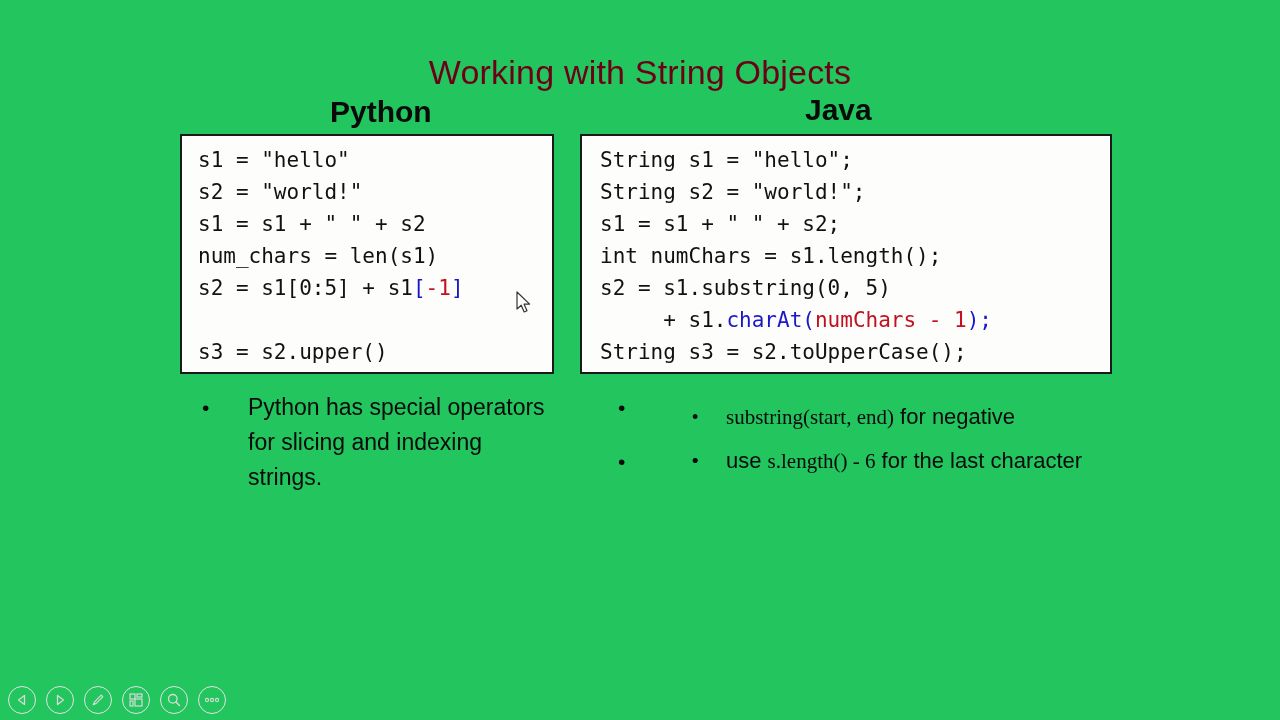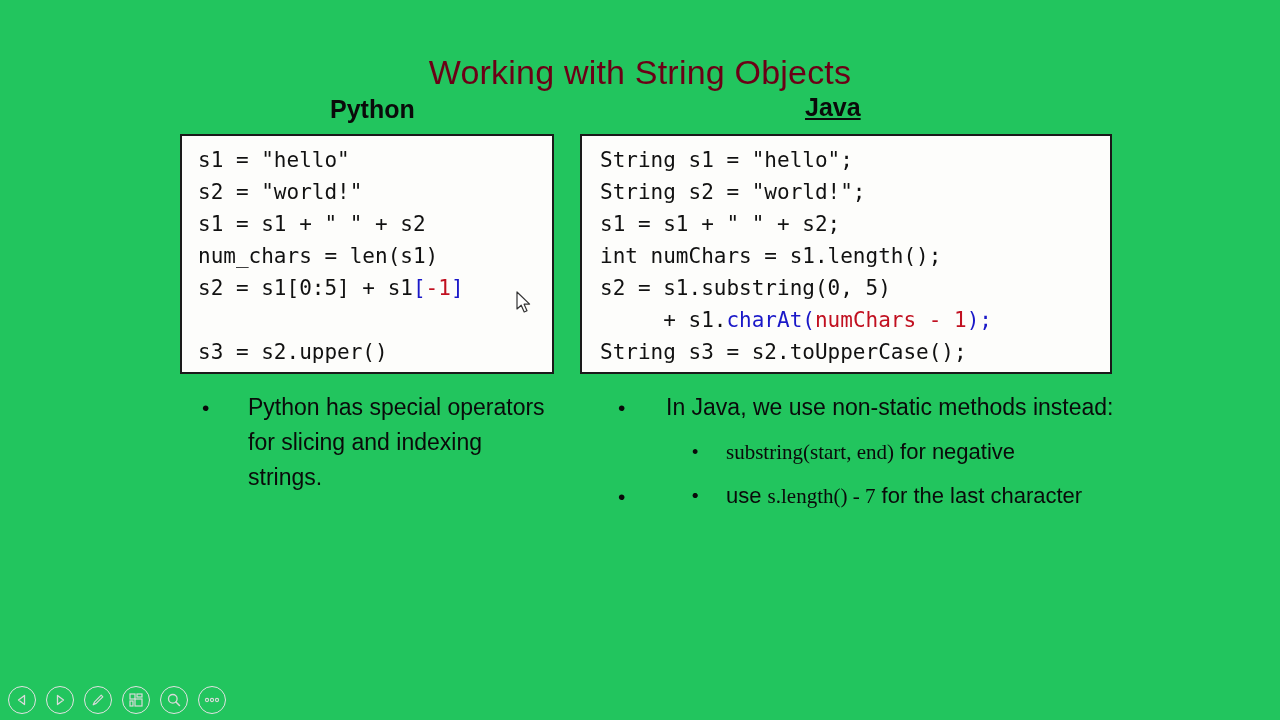--- a/index.html
+++ b/index.html
@@ -34,27 +34,27 @@
     font-size: 34px;
     font-weight: normal;
     color: #6b0016;
     letter-spacing: 0.2px;
     font-family: "Liberation Sans", sans-serif;
   }
 
   
   .col-head {
     position: absolute;
-    font-size: 25px;
+    font-size: 30px;
     font-weight: bold;
     color: #0a0a0a;
     font-family: "Liberation Sans", sans-serif;
   }
   #head-python { left: 330px; top: 95px; }
-  #head-java   { left: 805px; top: 93px; text-decoration: underline; }
+  #head-java   { left: 805px; top: 93px; }
 
   
   .code-box {
     position: absolute;
     border: 2px solid #1a1a1a;
     background: #fdfdfb;
     box-sizing: border-box;
     font-family: "DejaVu Sans Mono", "Liberation Mono", monospace;
     font-size: 21px;
     line-height: 32px;
@@ -172,35 +172,34 @@
 
   <div class="bullets" id="bullets-python">
       <div class="bullet lvl1">
         <span class="dot">•</span>
         <span class="btext"><span>Python has special operators for slicing and indexing strings.</span></span>
       </div>
     </div>
   <div class="bullets" id="bullets-java">
       <div class="bullet lvl1">
         <span class="dot">•</span>
-        <span class="btext"><span>In Java, we use non-static methods instead:</span></span>
       </div>
       <div class="bullet lvl2">
         <span class="dot">•</span>
         <span class="btext"><span class="mono">substring(start, end)</span><span> for negative</span></span>
       </div>
       <div class="bullet lvl2">
         <span class="dot">•</span>
       </div>
       <div class="bullet lvl1">
         <span class="dot">•</span>
       </div>
       <div class="bullet lvl2">
         <span class="dot">•</span>
-        <span class="btext"><span>use </span><span class="mono">s.length() - 7</span><span> for the last character</span></span>
+        <span class="btext"><span>use </span><span class="mono">s.length() - 6</span><span> for the last character</span></span>
       </div>
     </div>
 
   <svg id="cursor" viewBox="0 0 18 24" style="left: 516px; top: 291px;">
     <path d="M1,1 L1,18 L5.2,14.2 L8.2,21 L11,19.8 L8.1,13.2 L13.6,13.1 Z" fill="#ffffff" stroke="#333333" stroke-width="1.2" stroke-linejoin="round"></path>
   </svg>
 
   <div id="toolbar">
       <div class="tb-btn" title="Previous">
         <span>

